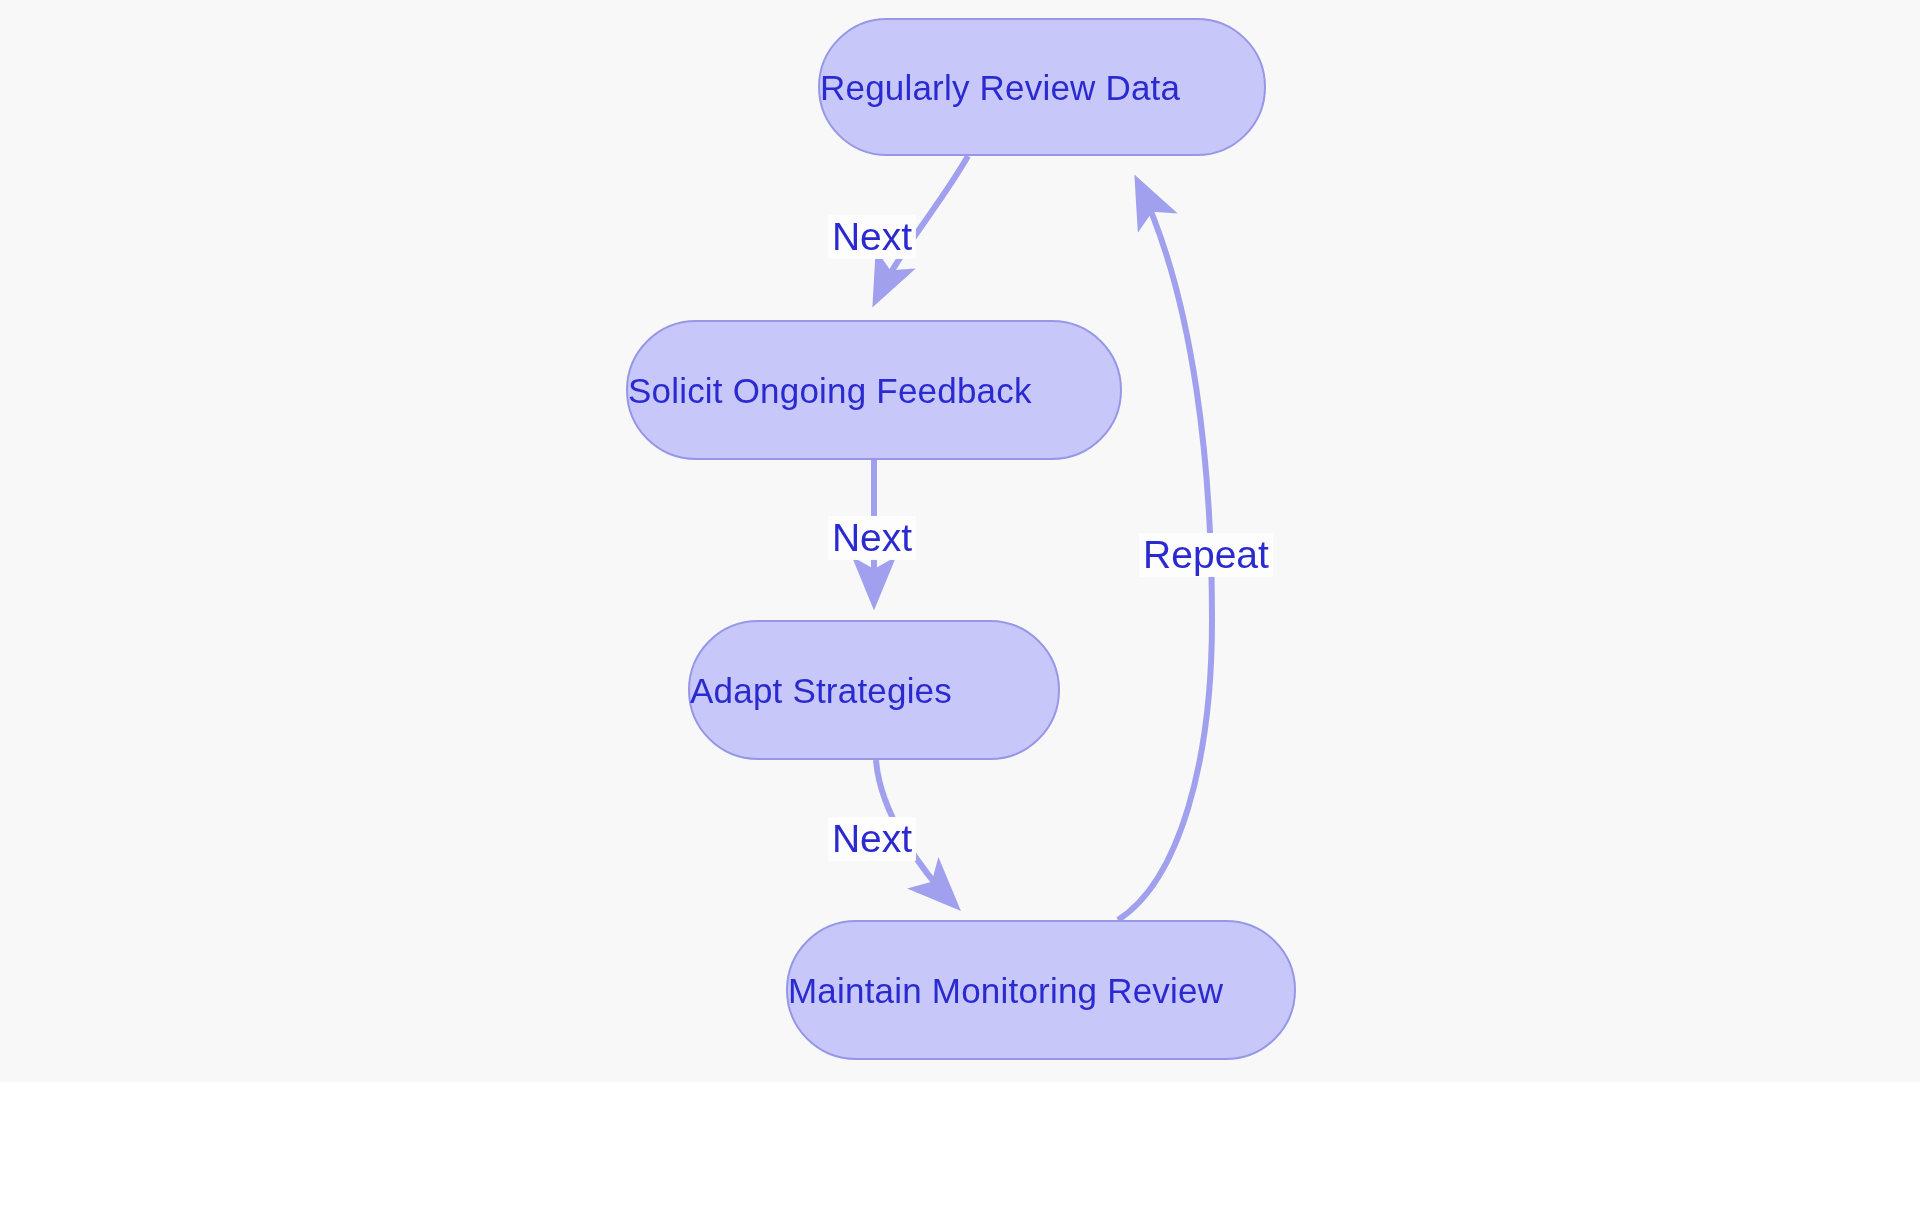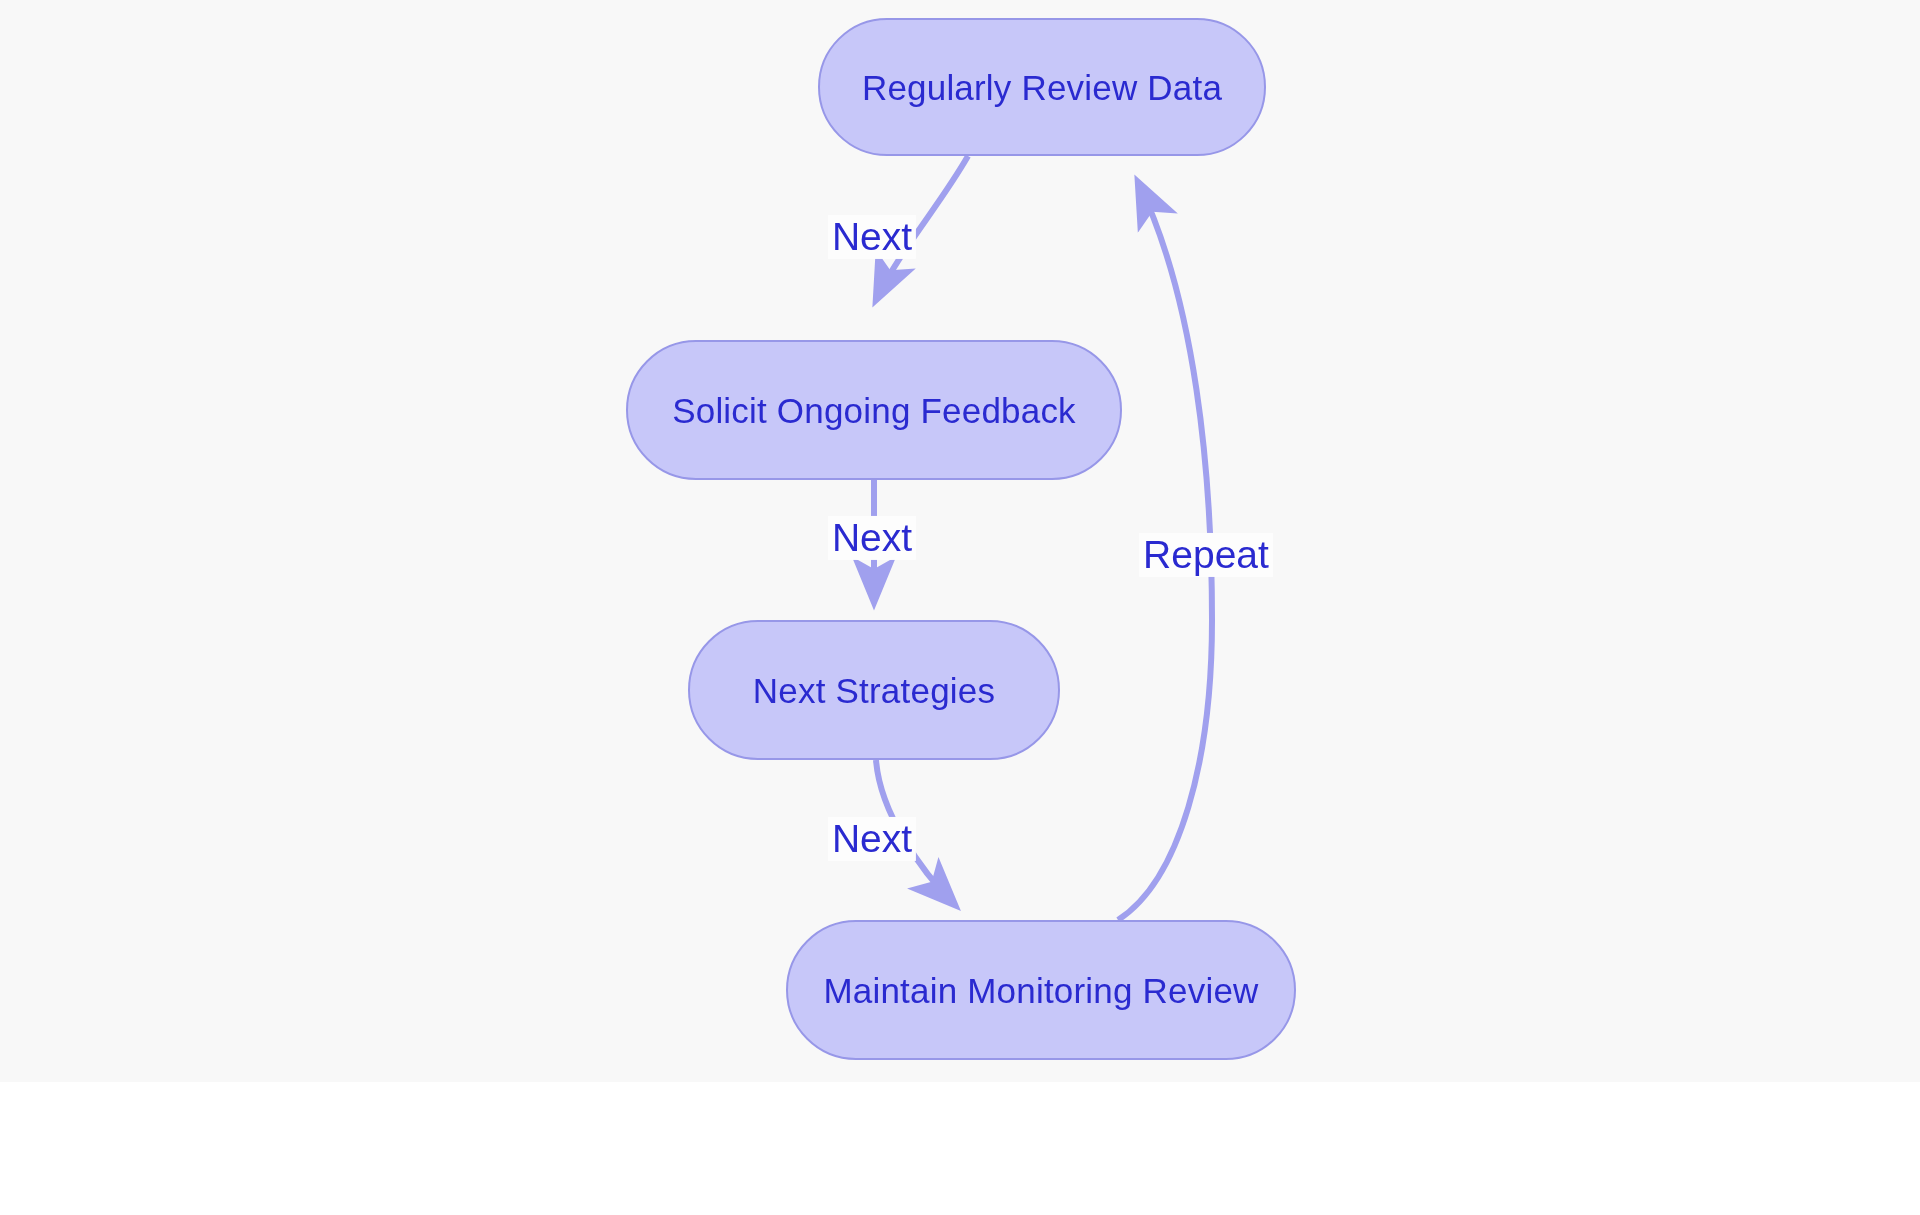--- a/index.html
+++ b/index.html
@@ -37,21 +37,20 @@
   }
 
   .node-box {
     position: absolute;
     box-sizing: border-box;
     background: #c7c7f9;
     border: 2px solid #9797e8;
     border-radius: 9999px;
     display: flex;
     align-items: center;
-    justify-content: center;
   }
 
   .node-label {
     color: #2a2ad0;
     font-family: "Liberation Sans", sans-serif;
     font-weight: 400;
     font-size: 35px;
     letter-spacing: 0.2px;
     white-space: nowrap;
     line-height: 1;
@@ -99,26 +98,26 @@
       <path d="M 876,760 C 880,812 920,870 955,905" fill="none" stroke="#a0a0ee" stroke-width="6" marker-end="url(#arrowhead)"></path>
 
       <path d="M 1118,920 C 1180,880 1212,760 1212,620
                C 1212,470 1195,300 1138,182" fill="none" stroke="#a0a0ee" stroke-width="6" marker-end="url(#arrowhead)"></path>
     </svg>
 
     <div class="node-box" style="left:818px; top:18px; width:448px; height:138px;">
       <span class="node-label">Regularly Review Data</span>
     </div>
 
-    <div class="node-box" style="left:626px; top:320px; width:496px; height:140px;margin-top:20px;">
+    <div class="node-box" style="left:626px; top:320px; width:496px; height:140px;">
       <span class="node-label">Solicit Ongoing Feedback</span>
     </div>
 
     <div class="node-box" style="left:688px; top:620px; width:372px; height:140px;">
-      <span class="node-label">Next Strategies</span>
+      <span class="node-label">Adapt Strategies</span>
     </div>
 
     <div class="node-box" style="left:786px; top:920px; width:510px; height:140px;">
       <span class="node-label">Maintain Monitoring Review</span>
     </div>
 
     <div class="edge-label" style="left:872px; top:237px;">Next</div>
 
     <div class="edge-label" style="left:872px; top:538px;">Next</div>
 

